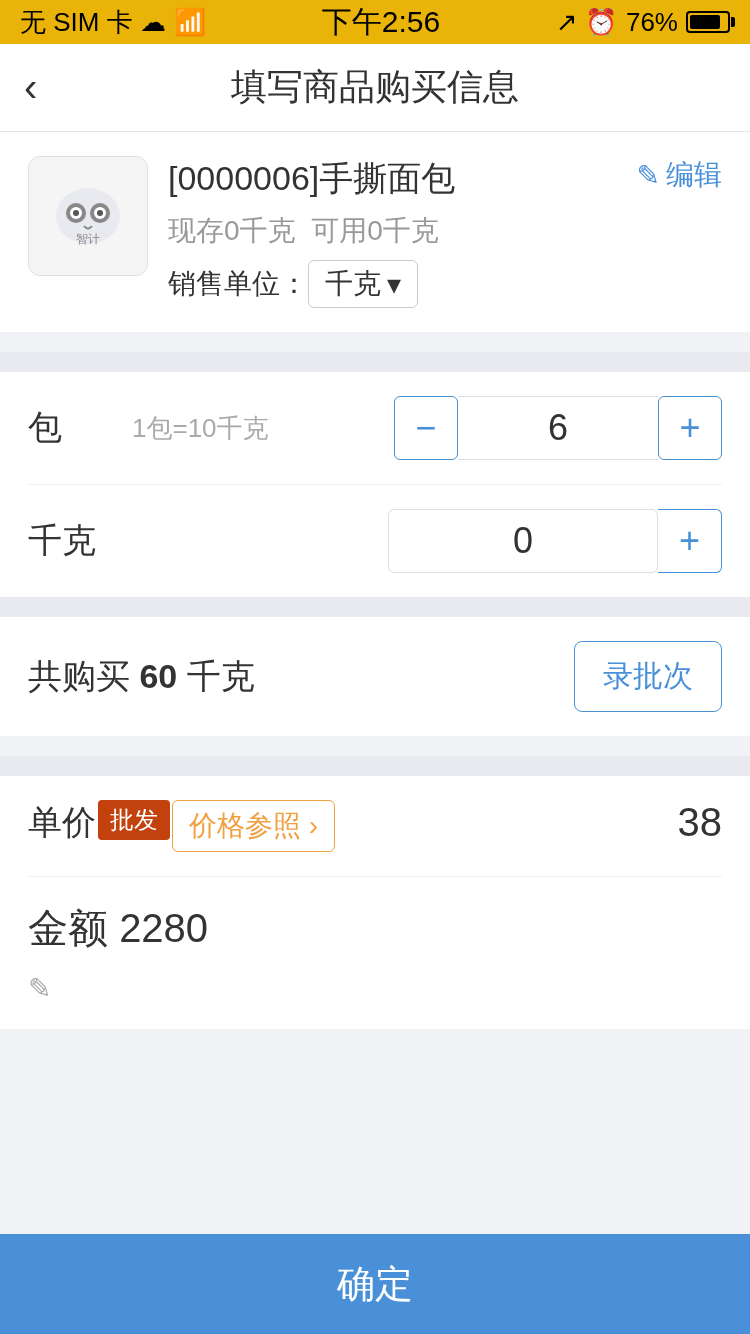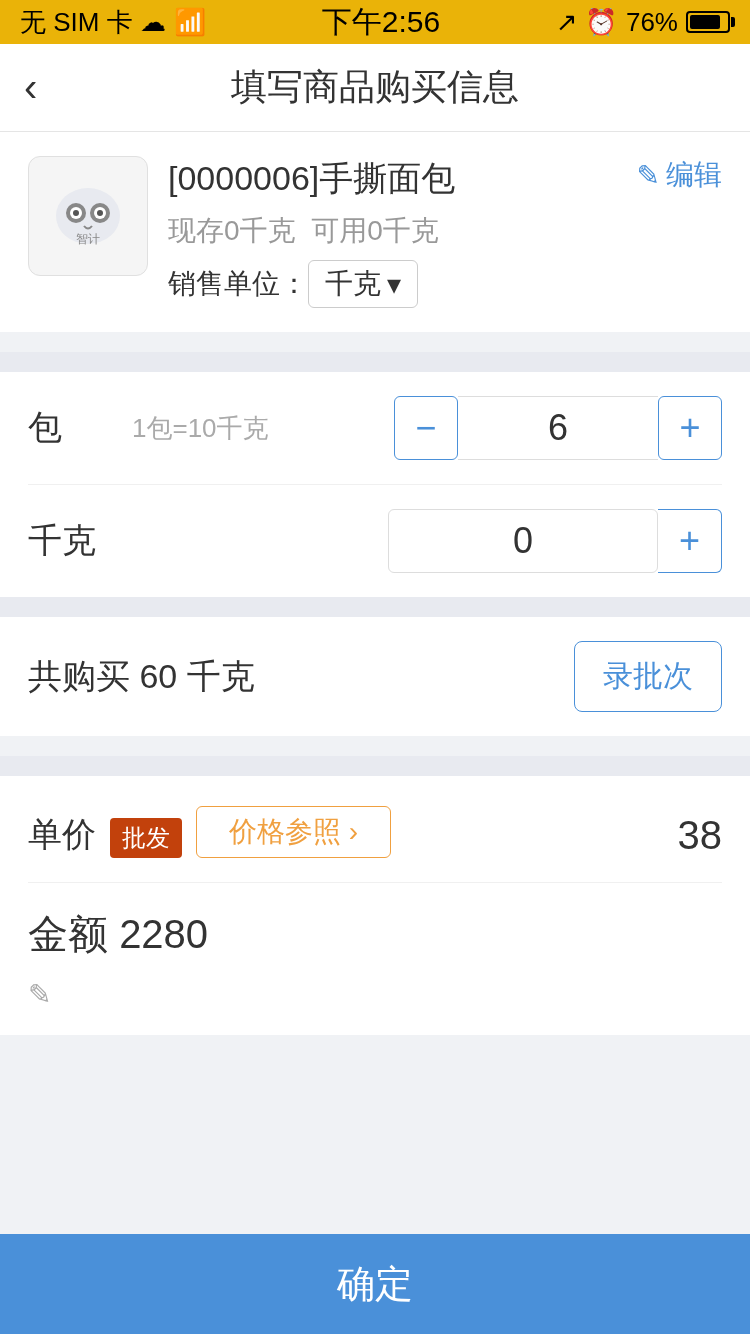--- a/index.html
+++ b/index.html
@@ -198,64 +198,63 @@
     
     .total-section {
       background: #fff;
       padding: 24px 28px;
       display: flex;
       align-items: center;
       justify-content: space-between;
       margin-bottom: 20px;
     }
     .total-text { font-size: 34px; color: #333; }
-    .total-bold { font-weight: 400; }
+    .total-bold { font-weight: 700; }
     .record-btn {
       border: 1px solid #4a90d9;
       border-radius: 8px;
       padding: 14px 28px;
       font-size: 30px;
       color: #4a90d9;
       background: #fff;
       cursor: pointer;
     }
 
     
     .price-section {
       background: #fff;
       padding: 24px 28px 0;
       margin-bottom: 0;
     }
     .price-row {
       display: flex;
-      align-items: flex-end;
+      align-items: flex-start;
       padding-bottom: 24px;
       border-bottom: 1px solid #f0f0f0;
-      gap: 14px;
+      gap: 2px;
     }
     .price-label { font-size: 34px; color: #333; }
     .price-tag {
       background: #c2410c;
       color: #fff;
       font-size: 24px;
       border-radius: 4px;
       padding: 4px 12px;
     }
     .price-ref-btn {
       border: 1px solid #f0a040;
       border-radius: 6px;
-      padding: 6px 32px;
+      padding: 6px 16px;
       font-size: 28px;
       color: #f0a040;
       background: #fff;
       display: flex;
       align-items: center;
       gap: 6px;
       cursor: pointer;
-      margin-top: 6px;
     }
     .price-value {
       font-size: 40px;
       color: #333;
       font-weight: 500;
       margin-left: auto;
     }
 
     
     .amount-section {

